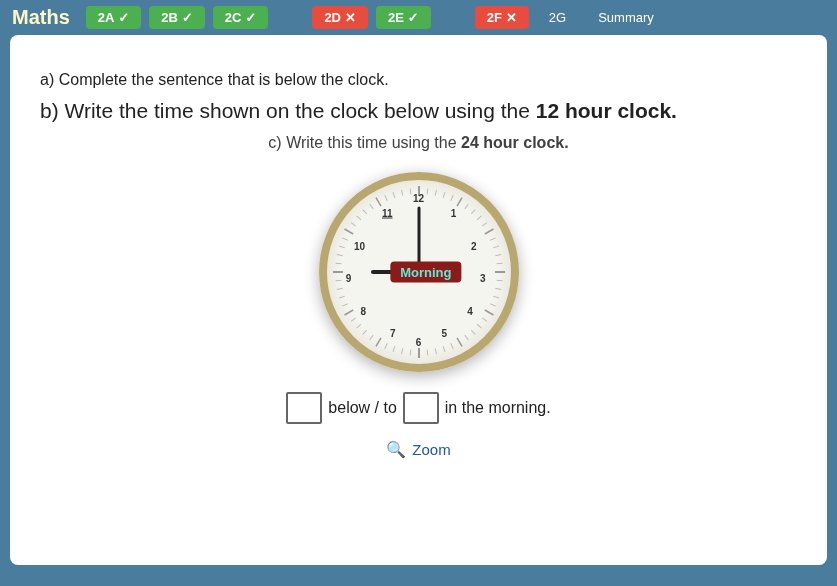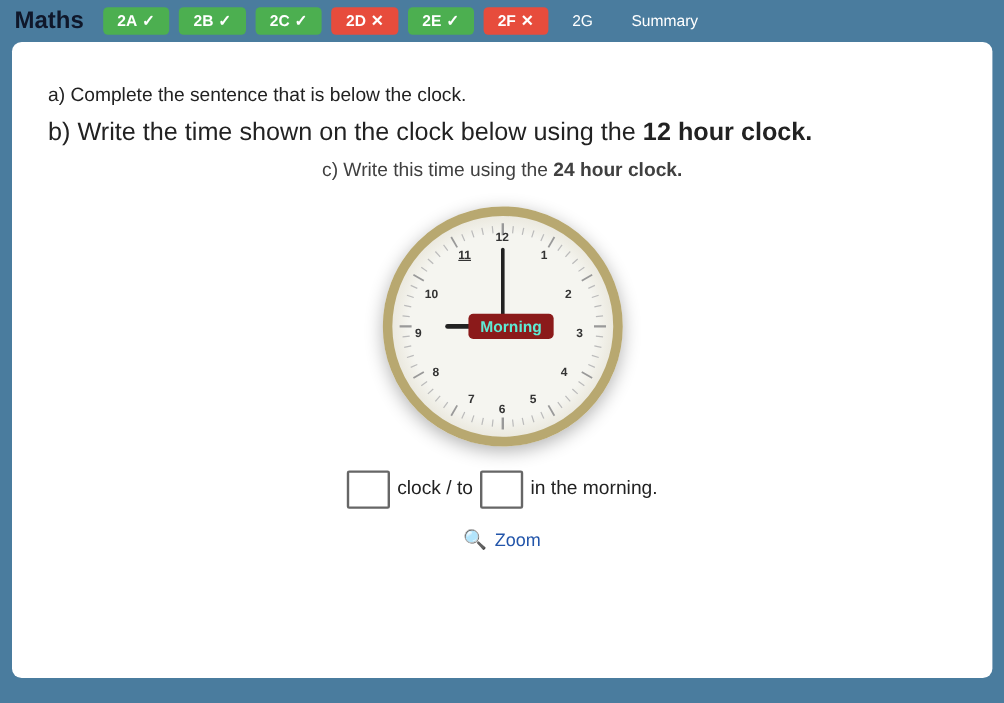--- a/index.html
+++ b/index.html
@@ -14,21 +14,21 @@
 
     .header {
       background: #4a7c9e;
       padding: 6px 12px;
       display: flex;
       align-items: center;
       gap: 8px;
     }
 
     .header-title {
-      color: #0f172a;
+      color: #fef9c3;
       font-size: 20px;
       font-weight: bold;
       margin-right: 8px;
     }
 
     .tab {
       padding: 4px 12px;
       border-radius: 4px;
       font-size: 13px;
       font-weight: bold;
@@ -39,20 +39,21 @@
     }
 
     .tab-green {
       background: #4CAF50;
       color: white;
     }
 
     .tab-red {
       background: #e74c3c;
       color: white;
+      margin-left: 36px;
     }
 
     .tab-plain {
       background: transparent;
       color: white;
       font-weight: normal;
     }
 
     .main-content {
       background: white;
@@ -312,21 +313,21 @@
         <span class="clock-num" style="top:36%;left:18%;">10</span>
         <span class="clock-num" style="top:18%;left:33%;text-decoration:underline;">11</span>
 
         <div class="morning-label">Morning</div>
       </div>
     </div>
   </div>
 
   <div class="sentence-row">
     <input class="time-input" type="text" value="" style="">
-    <span class="past-to-text">clock / to</span>
+    <span class="past-to-text">below / to</span>
     <input class="time-input" type="text" value="" style="">
     <span>in the morning.</span>
   </div>
 
   <div class="zoom-row">
     <span class="zoom-icon">🔍</span>
     <span>Zoom</span>
   </div>
 
 </div>

